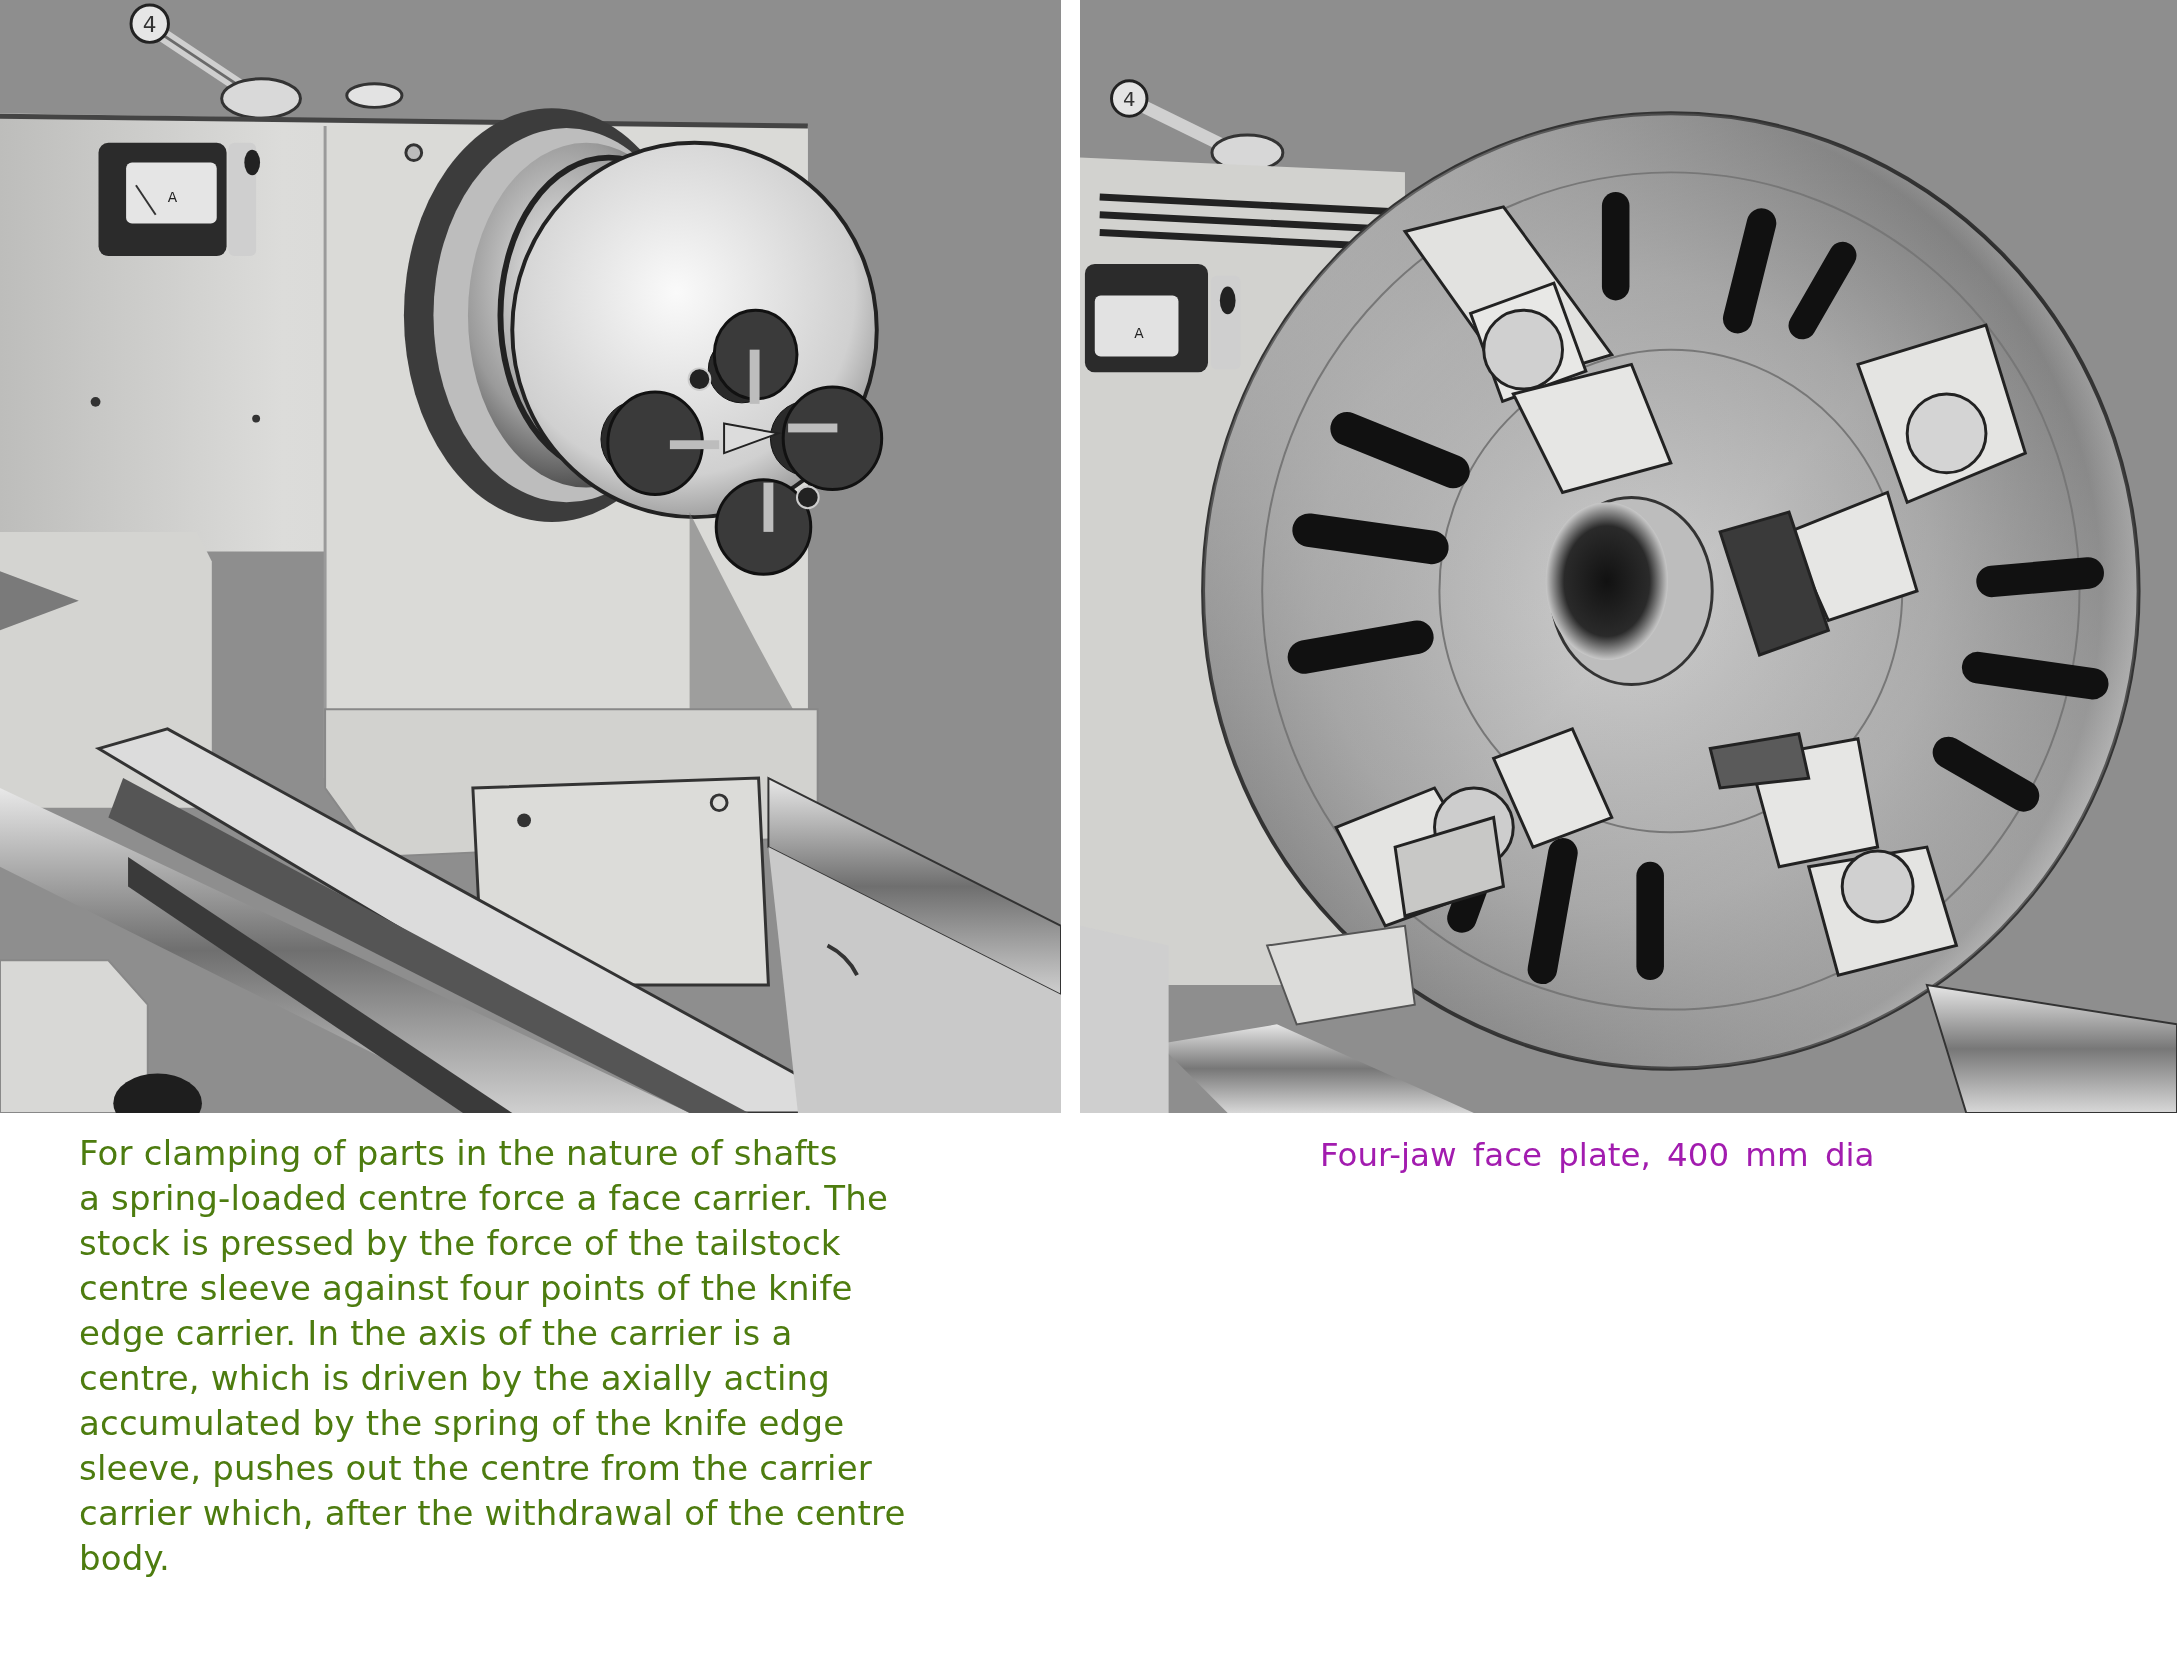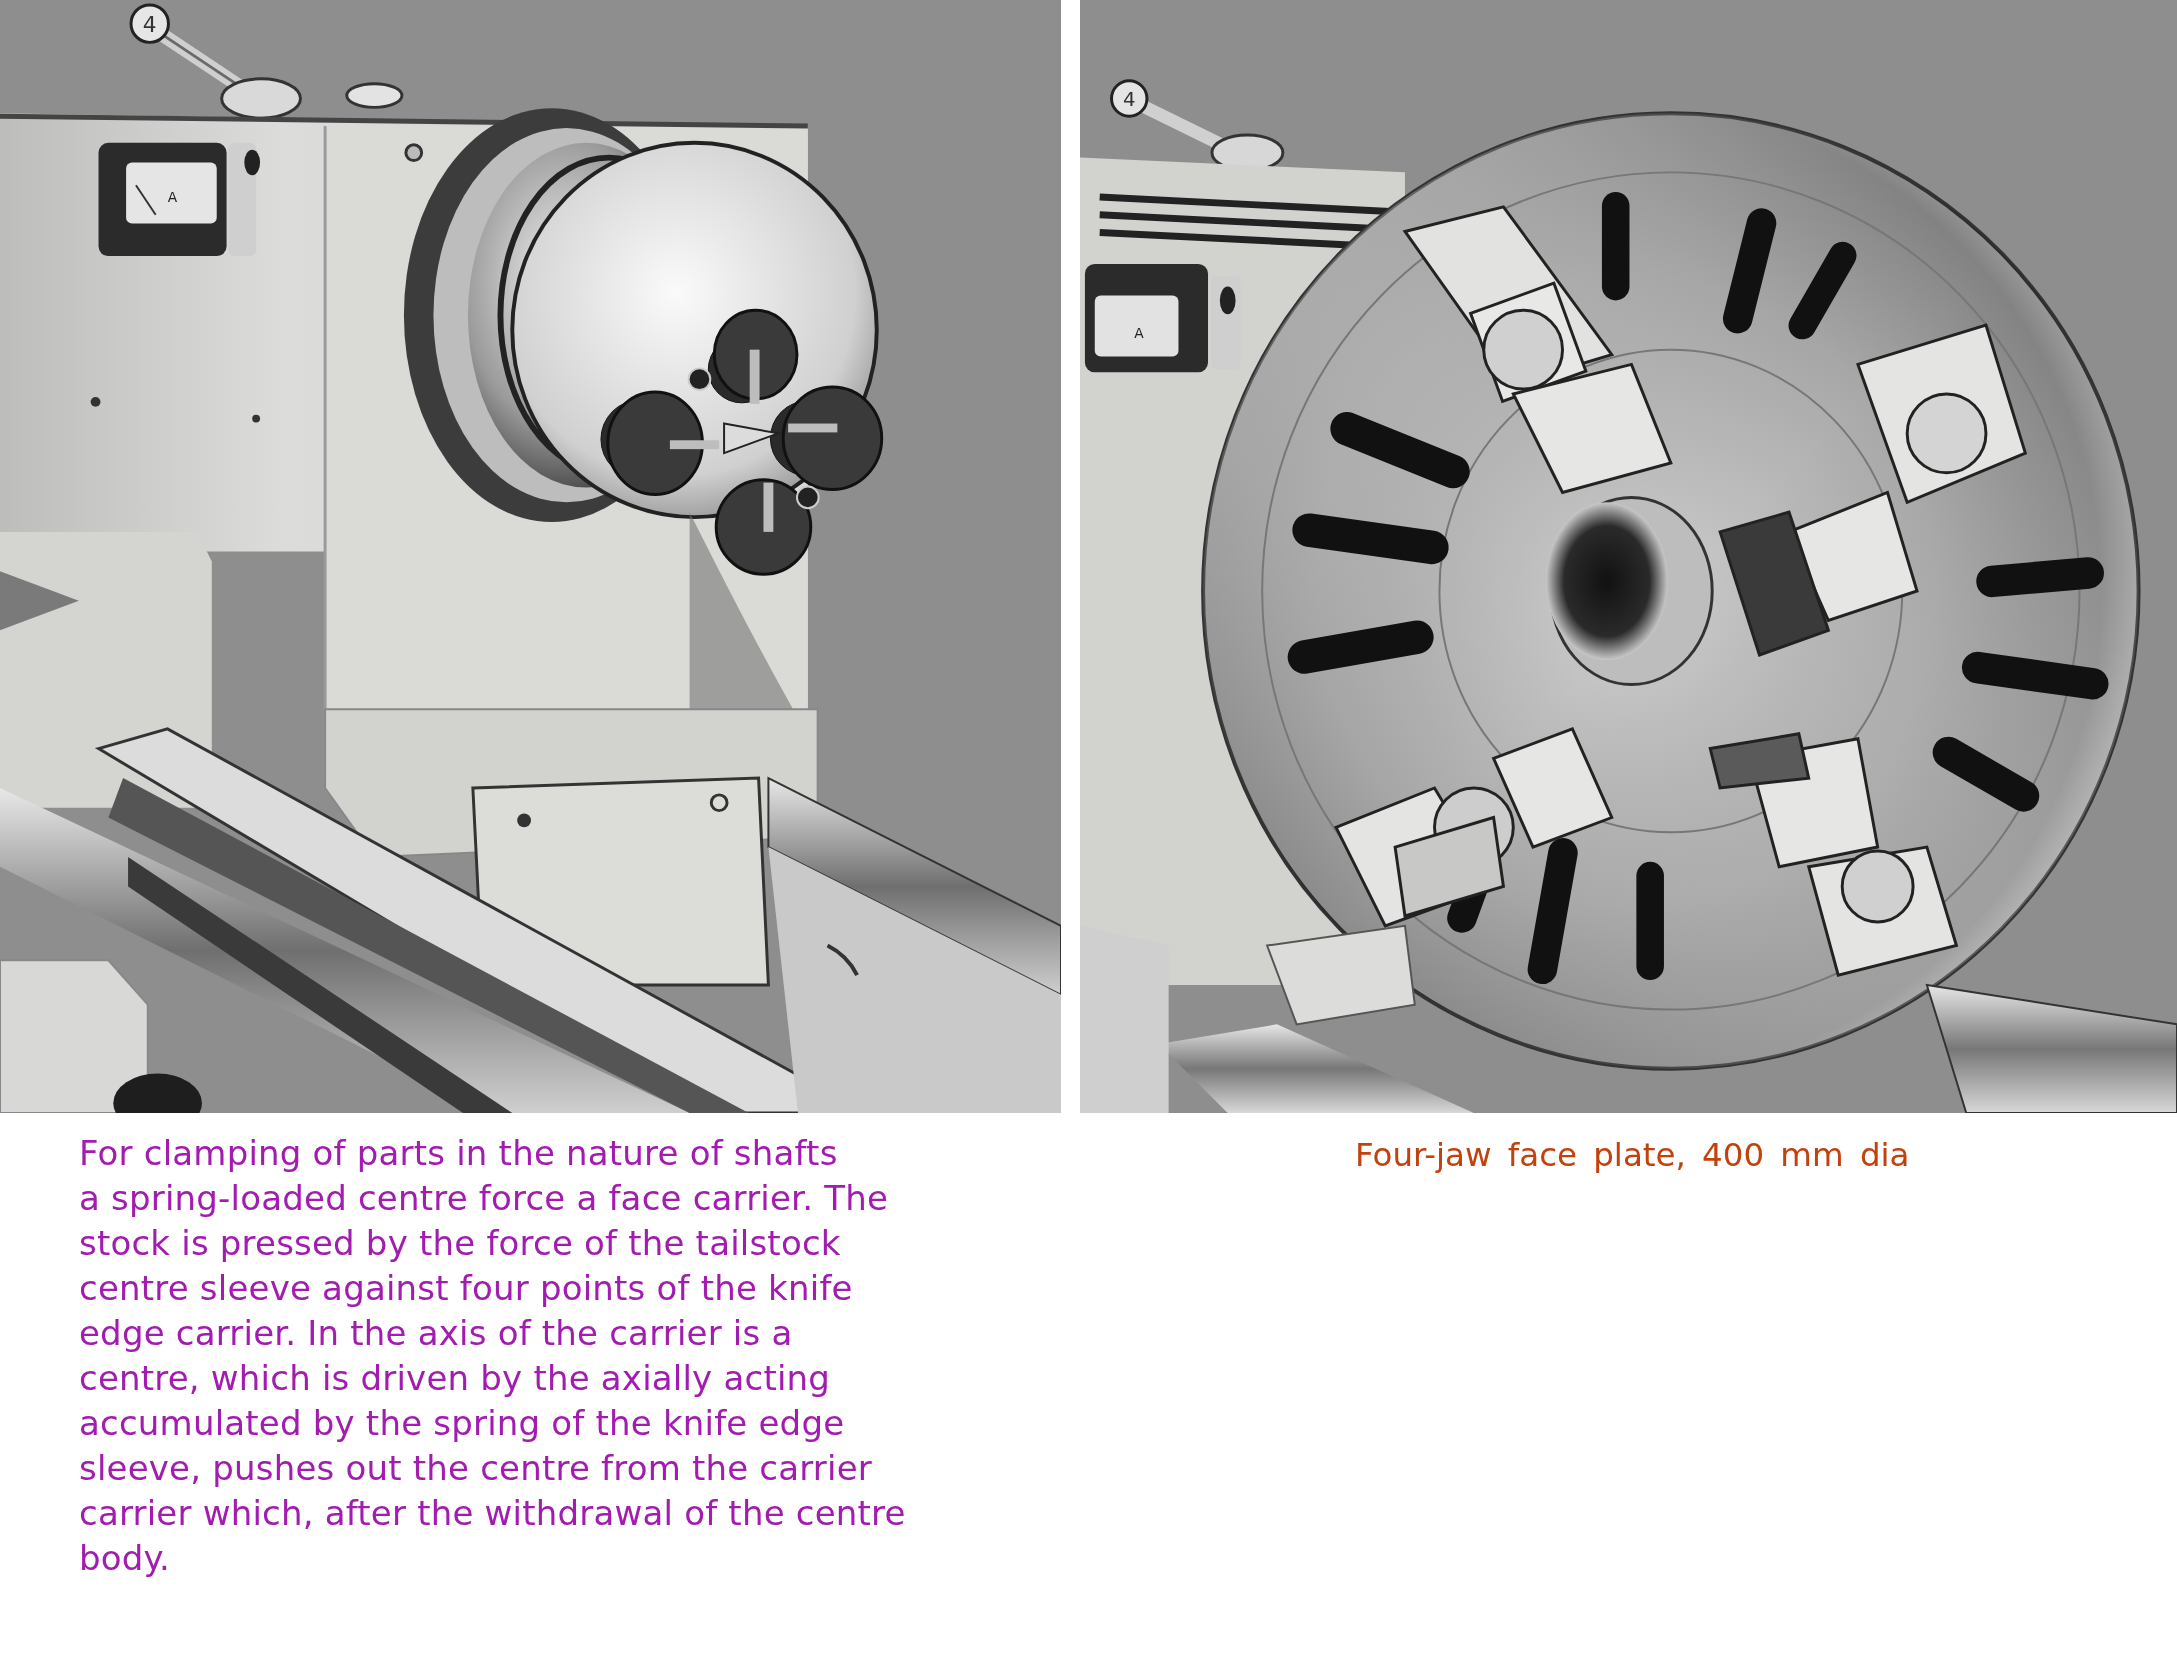--- a/index.html
+++ b/index.html
@@ -3,24 +3,24 @@
 <meta charset="utf-8">
 <style>
   html, body { margin:0; padding:0; background:#ffffff; }
   body { width:2177px; height:1672px; position:relative; overflow:hidden;
          font-family:"DejaVu Sans", "Liberation Sans", sans-serif; color:#111; }
   .photo { position:absolute; top:0; height:1113px; overflow:hidden; background:#8e8e8e; }
   #photo-left { left:0; width:1061px; }
   #photo-right { left:1080px; width:1097px; }
   .photo svg { display:block; width:100%; height:100%; }
   .caption-left { position:absolute; left:79px; top:1131px; width:887px;
-    font-size:34px; line-height:45px; letter-spacing:0.2px; color:#a21caf; }
+    font-size:34px; line-height:45px; letter-spacing:0.2px; color:#4d7c0f; }
   .caption-left span { display:block; white-space:nowrap; }
-  .caption-right { position:absolute; left:1355px; top:1134px; font-size:32.5px;
-    line-height:43px; color:#c2410c; white-space:nowrap; word-spacing:5.9px; }
+  .caption-right { position:absolute; left:1320px; top:1134px; font-size:32.5px;
+    line-height:43px; color:#a21caf; white-space:nowrap; word-spacing:5.9px; }
 </style>
 </head>
 <body>
 
 <div id="photo-left" class="photo">
   <svg viewBox="0 0 1077 1130" preserveAspectRatio="none">
     <defs>
       <linearGradient id="lgBody" x1="0" x2="1" y1="0" y2="0">
         <stop offset="0" stop-color="#bdbdbb"></stop>
           <stop offset="0.35" stop-color="#dcdcda"></stop>

